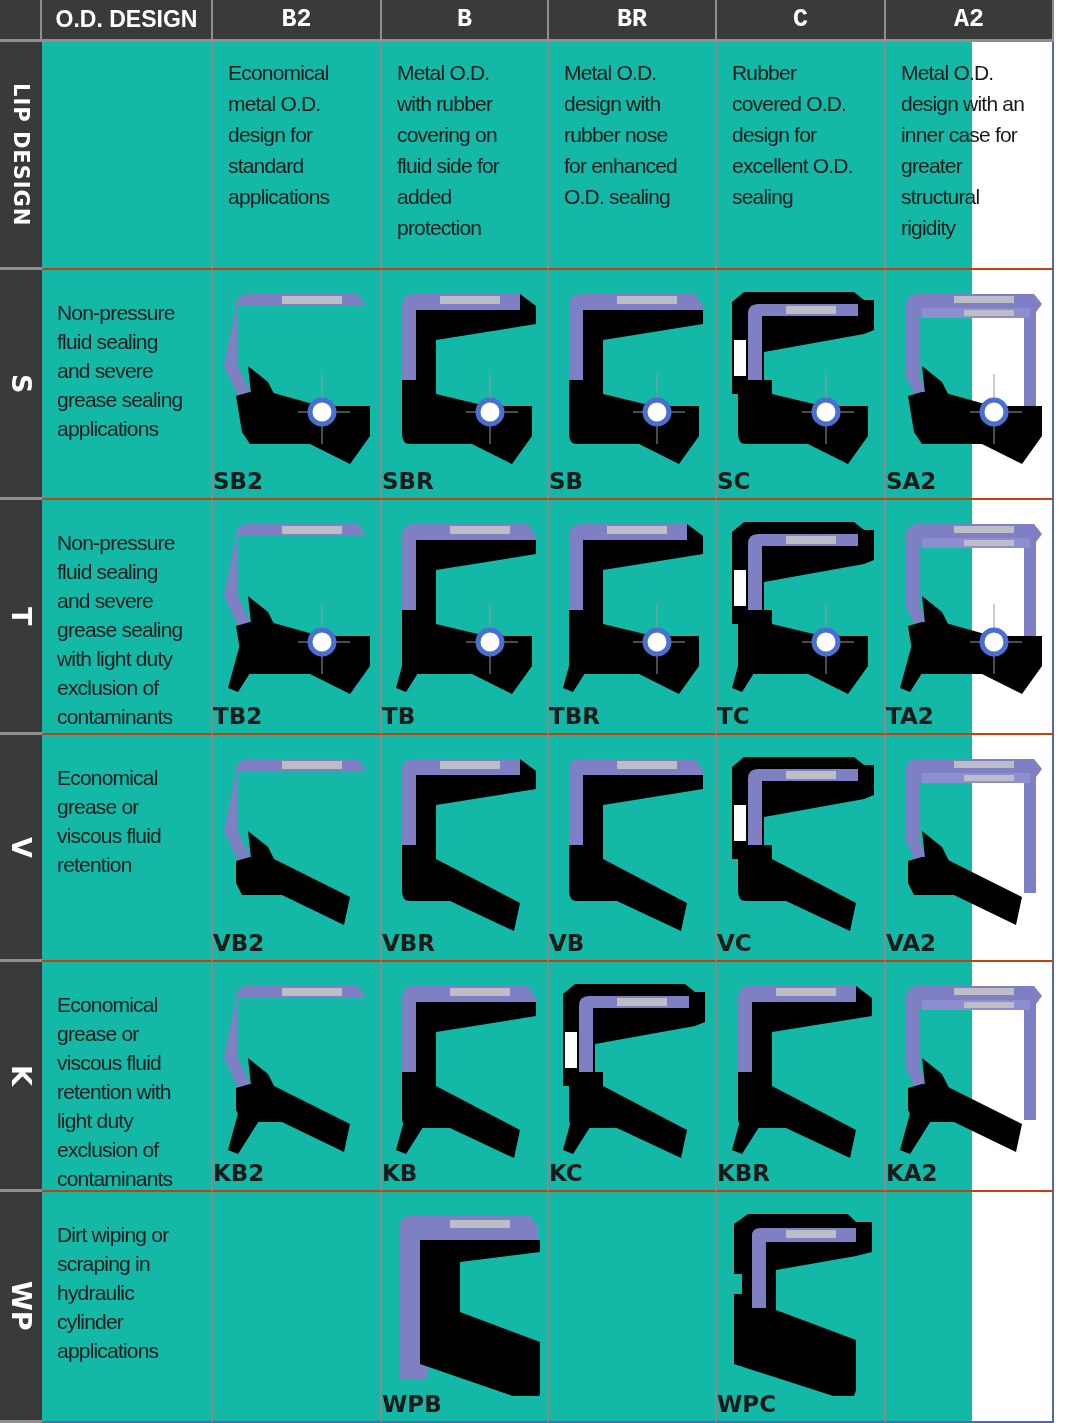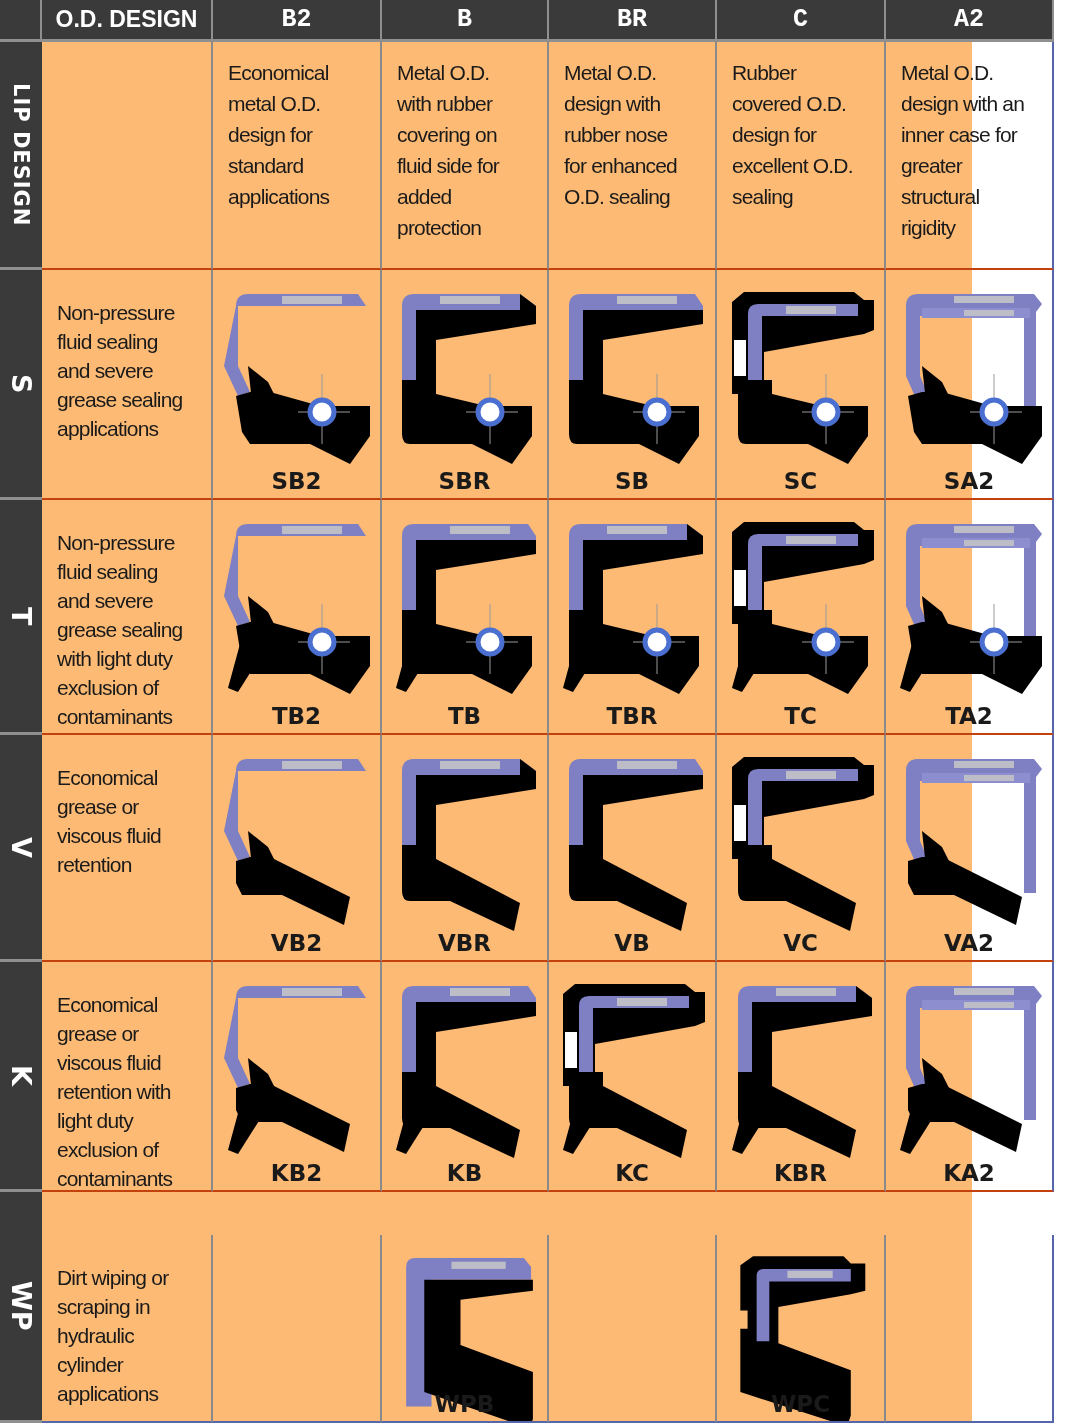--- a/index.html
+++ b/index.html
@@ -2,43 +2,43 @@
 <html><head>
 <meta charset="utf-8">
 <style>
   html, body { margin:0; padding:0; background:#ffffff; }
   body { width:1068px; height:1423px; position:relative; overflow:hidden;
          font-family:"Liberation Sans", "DejaVu Sans", sans-serif; }
   .grid { position:absolute; left:0; top:0; width:972px; height:1423px;
           display:grid;
           grid-template-columns: 42px 171px 169px 167px 168px 169px 168px;
           grid-template-rows: 42px 228px 230px 235px 227px 230px 231px;
-          background:#fdba74; }
+          background:#14b8a6; }
   .cell { position:relative; box-sizing:border-box;
           border-right:2px solid #8a8a8a; border-bottom:2px solid #c2410c; }
   .hdr { background:#3a3a3a; color:#ffffff; display:flex; align-items:center; justify-content:center;
          font-weight:bold; border-right:2px solid #8f8f8f; border-bottom:3px solid #8f8f8f; }
   .hdr.corner { border-right:2px solid #8f8f8f; }
   .hdr.odlabel { font-size:23px; letter-spacing:0; font-weight:bold; }
   .hdr .code { font-size:25px; font-family:Liberation Mono, monospace; font-weight:bold; }
   .side { background:#3a3a3a; color:#ffffff; border-right:none; border-bottom:3px solid #8f8f8f;
           display:flex; align-items:center; justify-content:center; }
   .side span { writing-mode:vertical-rl; transform:none; font-weight:bold;
                font-family:"DejaVu Sans", sans-serif; }
   .side.lip span { font-size:21px; letter-spacing:1px; }
   .side.big span { font-size:27px; }
   .desc { padding:28px 10px 16px 15px; font-size:21px; line-height:29px; color:#1a1a1a;
           letter-spacing:-0.8px; white-space:pre-line; }
   .desc.top { padding:15px 8px 0 15px; line-height:31px; }
   .seal { display:flex; flex-direction:column; align-items:center; }
   .seal svg { margin-top:14px; }
-  .seal .label { position:absolute; bottom:4px; left:0; right:0; text-align:center;
+  .seal .label { position:absolute; bottom:4px; left:0; right:0; text-align:left;
                  font-family:"DejaVu Sans", sans-serif; font-weight:bold; font-size:23px; color:#1a1a1a; }
   .lastcol { border-right:2px solid #5566aa; }
-  .lastrow { border-bottom:2px solid #5566aa;margin-top:43px; }
+  .lastrow { border-bottom:2px solid #5566aa; }
 </style>
 </head>
 <body>
 
 <div class="grid" id="grid">
 
   <div class="cell hdr corner"></div>
   <div class="cell hdr odlabel">O.D. DESIGN</div>
   <div class="cell hdr">
       <span class="code">B2</span>

